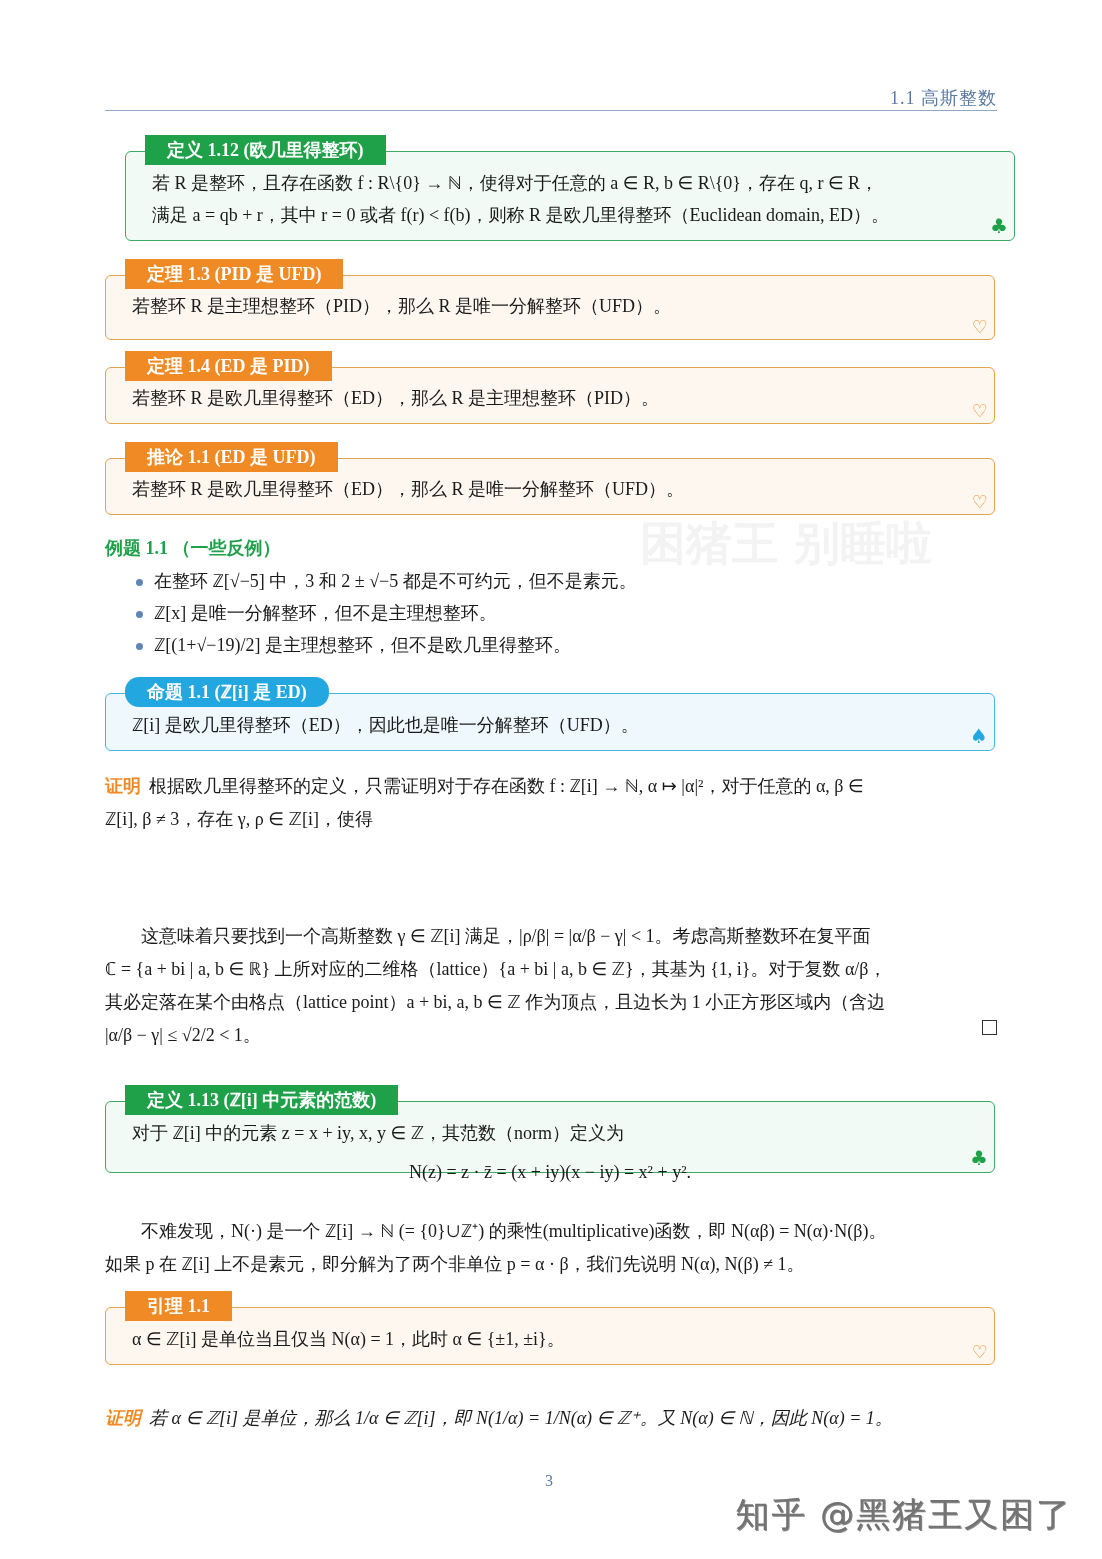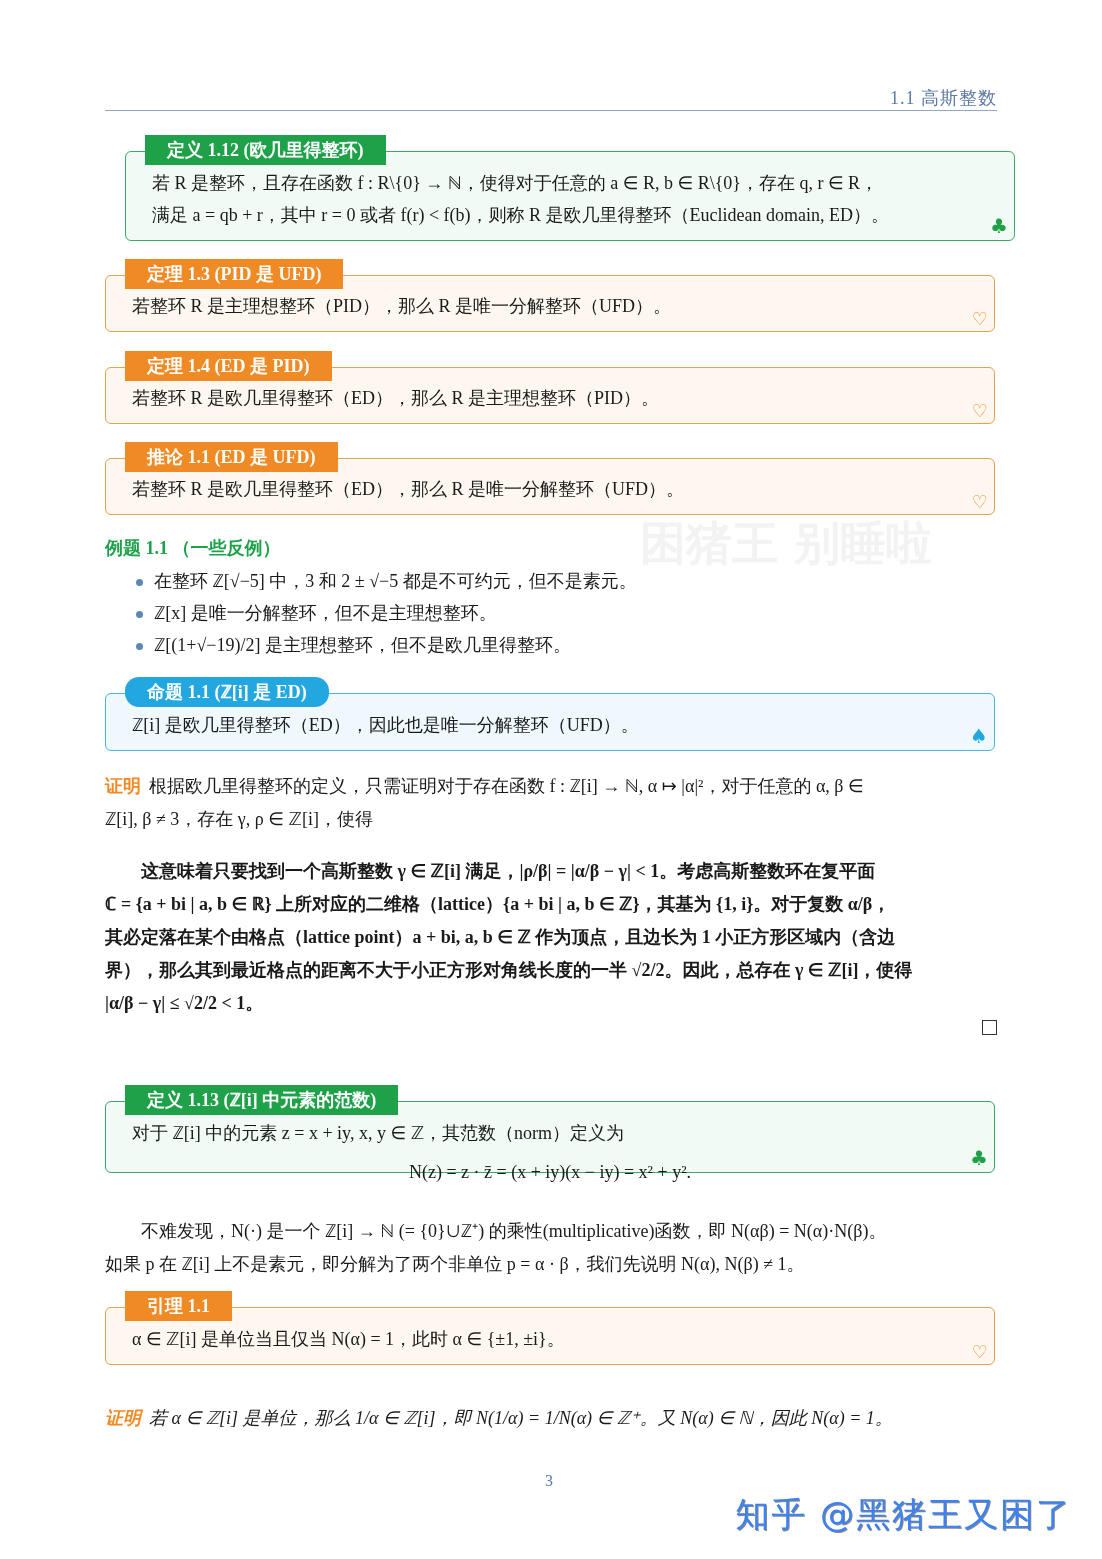--- a/index.html
+++ b/index.html
@@ -35,21 +35,21 @@
   .bullets li { position: relative; padding-left: 18px; }
   .bullets li::before { content: ""; position: absolute; left: 0; top: 14px; width: 7px; height: 7px;
                         border-radius: 50%; background: #5f86b4; }
   .proof-label { color: #f08a24; font-weight: bold; margin-right: 8px; }
   .center-eq { position: absolute; left: 105px; width: 892px; text-align: center; font-size: 18px;
                font-family: "Liberation Serif", serif; }
   .qed { position: absolute; right: 105px; width: 13px; height: 13px; border: 1.2px solid #333; }
   .indent { text-indent: 2em; }
   .pagenum { position: absolute; left: 545px; top: 1472px; font-size: 16px; color: #5b7aa3;
              font-family: "Liberation Serif", serif; }
-  .watermark { position: absolute; right: 30px; top: 1492px; font-size: 34px; color: #3b82f6;
+  .watermark { position: absolute; right: 30px; top: 1492px; font-size: 34px; color: #737373;
                font-family: "DejaVu Sans", sans-serif; text-shadow: 1px 1px 0 #888; letter-spacing: 2px; }
   .bg-mark { position: absolute; left: 640px; top: 515px; font-size: 46px; color: #f3f3f3;
              font-family: "DejaVu Sans", sans-serif; font-weight: bold; line-height: 56px; }
 </style>
 </head>
 <body>
 
 <div class="page">
 
   <div class="bg-mark">困猪王 别睡啦</div>
@@ -60,21 +60,21 @@
 
   <div class="box def" style="top:151px;height:90px;margin-left:20px;">
     <div class="label">定义 1.12 (欧几里得整环)</div>
     <div class="body" style="top:15px;">
       <div>若 R 是整环，且存在函数 f : R\{0} → ℕ，使得对于任意的 a ∈ R, b ∈ R\{0}，存在 q, r ∈ R，</div>
       <div>满足 a = qb + r，其中 r = 0 或者 f(r) &lt; f(b)，则称 R 是欧几里得整环（Euclidean domain, ED）。</div>
     </div>
     <span class="suit">♣</span>
   </div>
 
-  <div class="box thm" style="top:275px;height:57px;">
+  <div class="box thm" style="top:275px;height:65px;">
     <div class="label">定理 1.3 (PID 是 UFD)</div>
     <div class="body" style="top:14px;">若整环 R 是主理想整环（PID），那么 R 是唯一分解整环（UFD）。</div>
     <span class="suit">♡</span>
   </div>
 
   <div class="box thm" style="top:367px;height:57px;">
     <div class="label">定理 1.4 (ED 是 PID)</div>
     <div class="body" style="top:14px;">若整环 R 是欧几里得整环（ED），那么 R 是主理想整环（PID）。</div>
     <span class="suit">♡</span>
   </div>
@@ -96,25 +96,24 @@
     <div class="label">命题 1.1 (ℤ[i] 是 ED)</div>
     <div class="body" style="top:15px;">ℤ[i] 是欧几里得整环（ED），因此也是唯一分解整环（UFD）。</div>
     <span class="suit">♠</span>
   </div>
 
   <div class="text" style="top:770px;">
     <div><span class="proof-label">证明</span><span>根据欧几里得整环的定义，只需证明对于存在函数 f : ℤ[i] → ℕ, α ↦ |α|²，对于任意的 α, β ∈</span></div>
     <div>ℤ[i], β ≠ 3，存在 γ, ρ ∈ ℤ[i]，使得</div>
   </div>
 
-  <div class="text" style="top:855px;font-weight:bold;">
+  <div class="text" style="top:920px;">
     <div class="indent">这意味着只要找到一个高斯整数 γ ∈ ℤ[i] 满足，|ρ/β| = |α/β − γ| &lt; 1。考虑高斯整数环在复平面</div>
     <div>ℂ = {a + bi | a, b ∈ ℝ} 上所对应的二维格（lattice）{a + bi | a, b ∈ ℤ}，其基为 {1, i}。对于复数 α/β，</div>
     <div>其必定落在某个由格点（lattice point）a + bi, a, b ∈ ℤ 作为顶点，且边长为 1 小正方形区域内（含边</div>
-    <div>界），那么其到最近格点的距离不大于小正方形对角线长度的一半 √2/2。因此，总存在 γ ∈ ℤ[i]，使得</div>
     <div>|α/β − γ| ≤ √2/2 &lt; 1。</div>
   </div>
   <div class="qed" style="top:1020px;"></div>
 
   <div class="box def" style="top:1101px;height:72px;">
     <div class="label">定义 1.13 (ℤ[i] 中元素的范数)</div>
     <div class="body" style="top:15px;">对于 ℤ[i] 中的元素 z = x + iy, x, y ∈ ℤ，其范数（norm）定义为</div>
     <div class="body" style="top:54px;text-align:center;">N(z) = z · z̄ = (x + iy)(x − iy) = x² + y².</div>
     <span class="suit">♣</span>
   </div>

